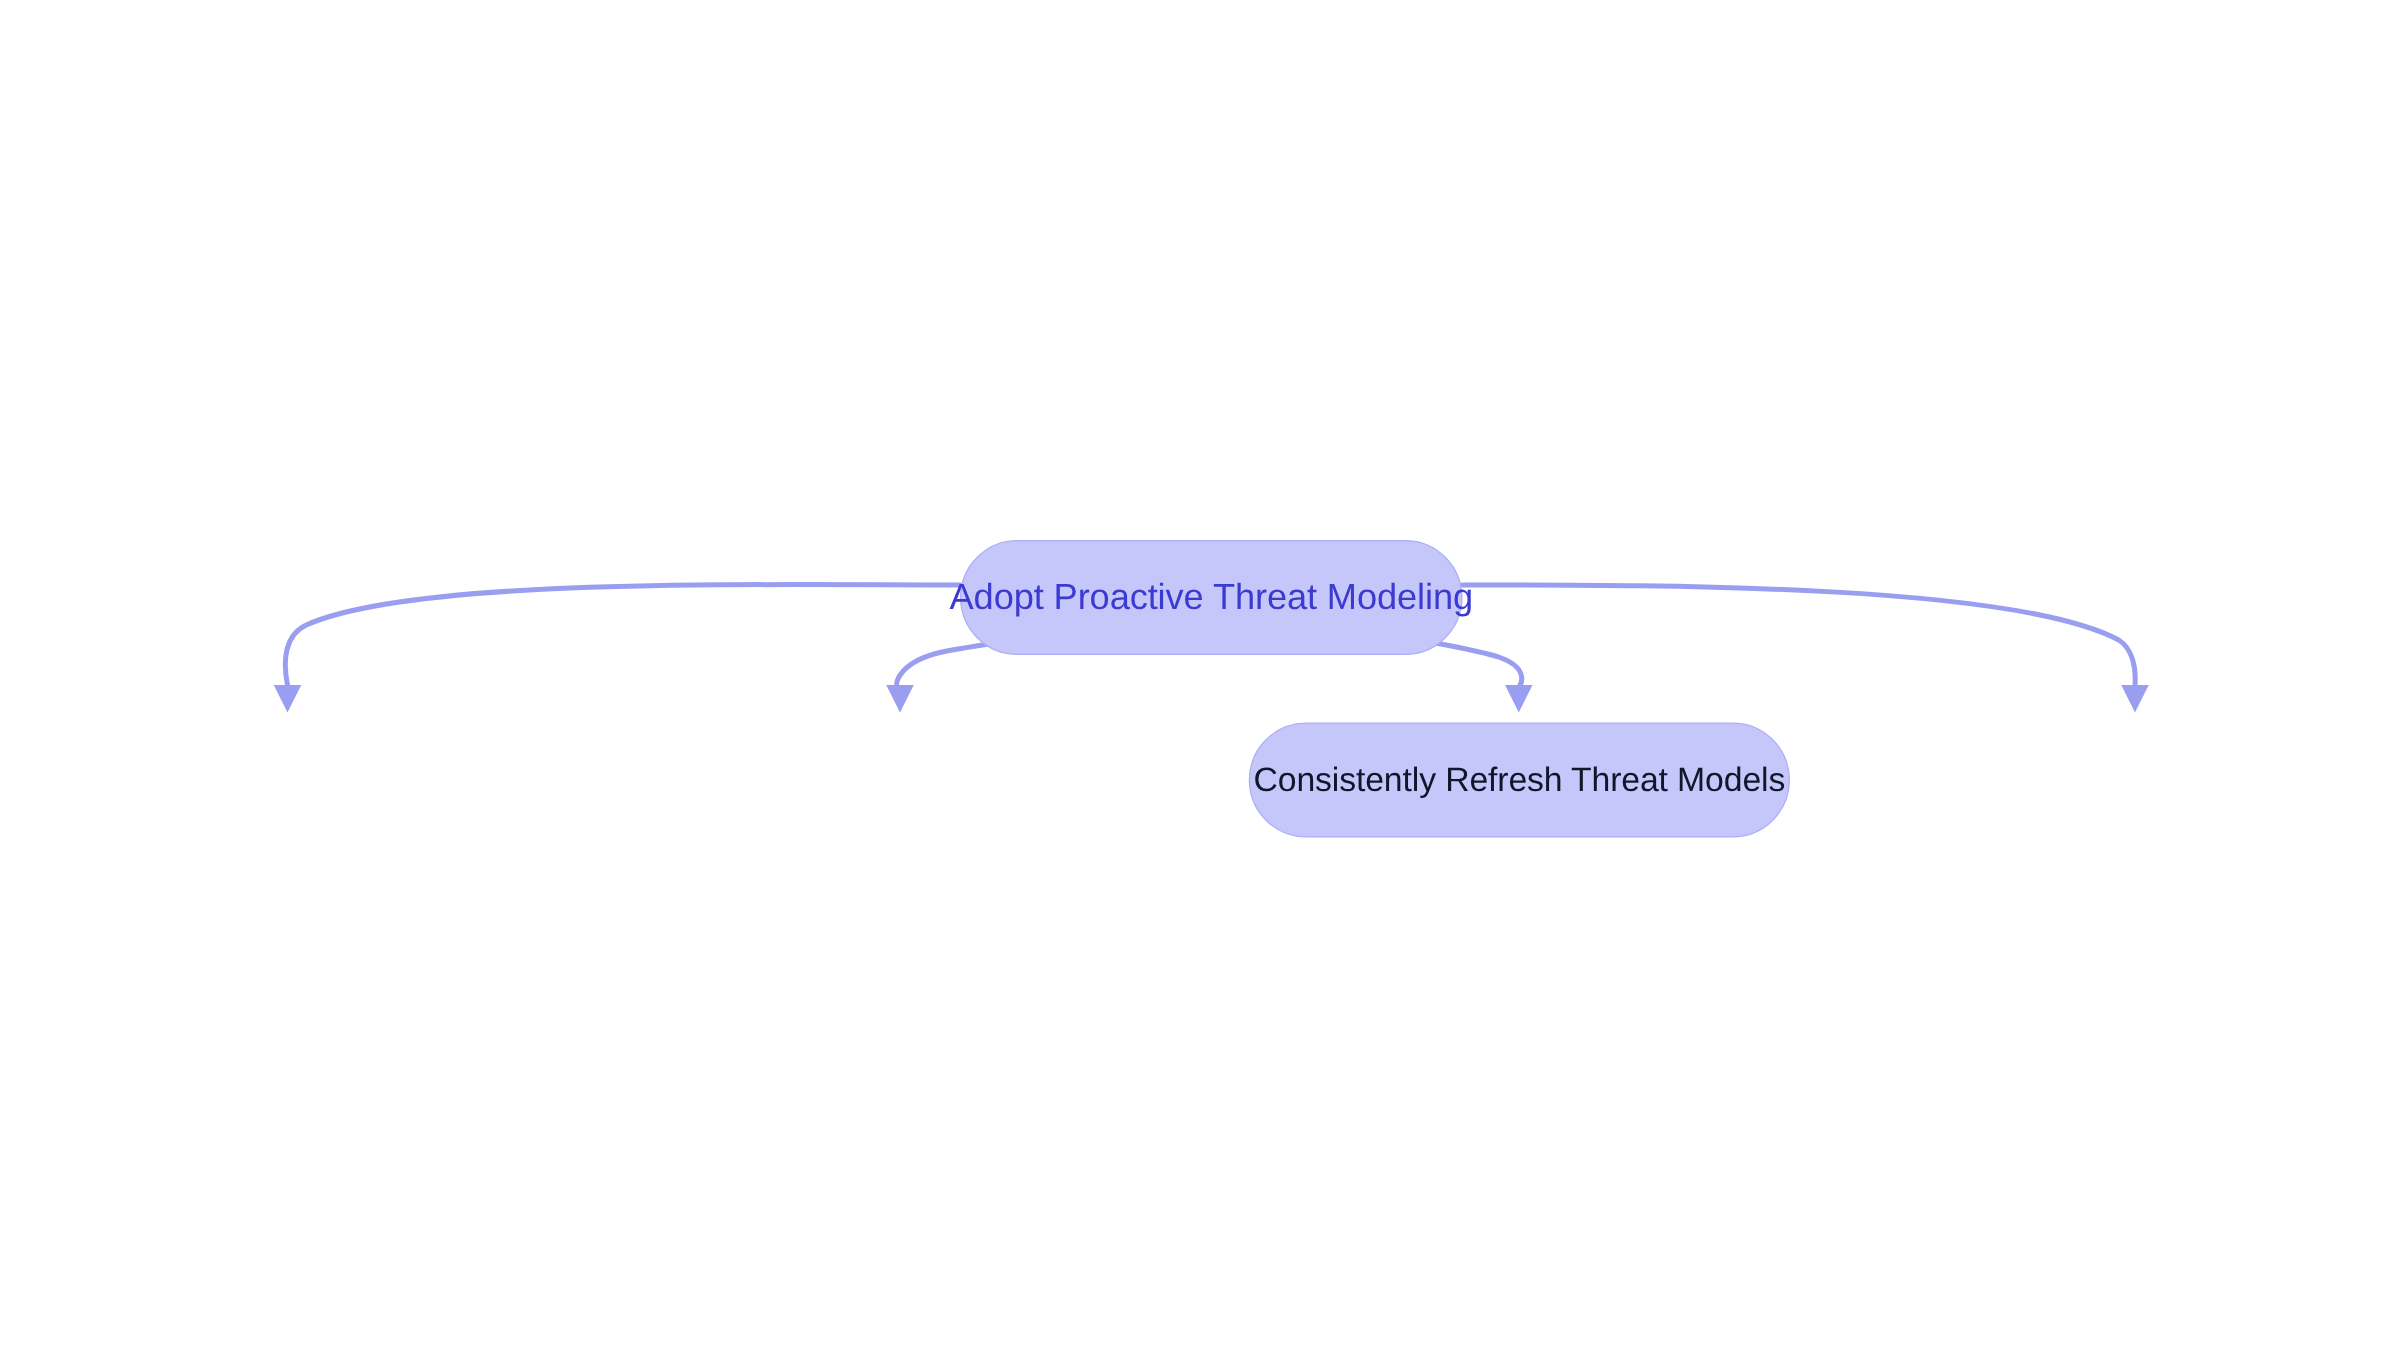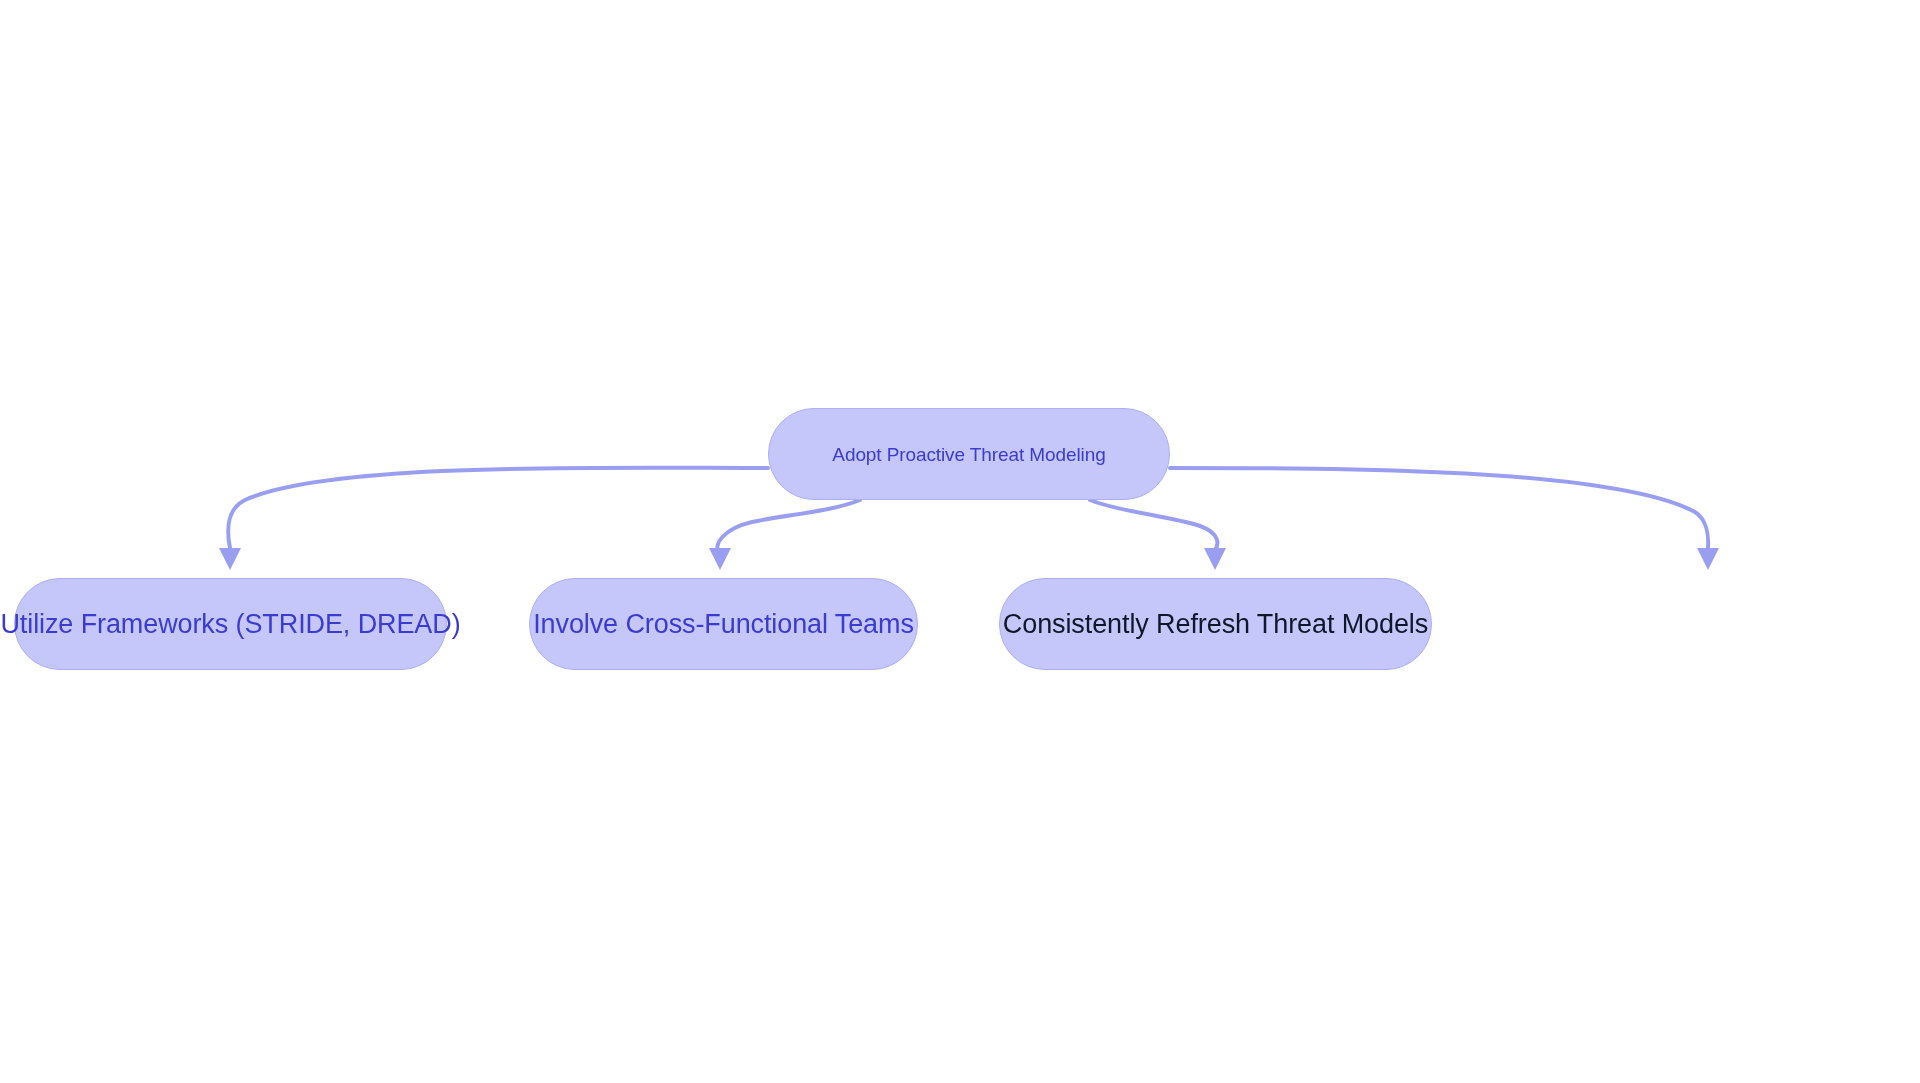--- a/index.html
+++ b/index.html
@@ -60,30 +60,24 @@
       <path d="M 768 468 C 600 468, 330 462, 245 500 C 228 508, 226 528, 230 548" fill="none" stroke="#9a9ef0" stroke-width="4" stroke-linecap="round"></path>
       <polygon points="219,548 241,548 230,570" fill="#9a9ef0"></polygon>
       <path d="M 860 500 C 830 512, 790 514, 752 522 C 722 529, 715 545, 718 550" fill="none" stroke="#9a9ef0" stroke-width="4" stroke-linecap="round"></path>
       <polygon points="709,548 731,548 720,570" fill="#9a9ef0"></polygon>
       <path d="M 1090 500 C 1120 512, 1170 516, 1200 526 C 1222 534, 1218 546, 1215 550" fill="none" stroke="#9a9ef0" stroke-width="4" stroke-linecap="round"></path>
       <polygon points="1204,548 1226,548 1215,570" fill="#9a9ef0"></polygon>
       <path d="M 1170 468 C 1340 468, 1612 468, 1695 512 C 1706 519, 1709 534, 1708 548" fill="none" stroke="#9a9ef0" stroke-width="4" stroke-linecap="round"></path>
       <polygon points="1697,548 1719,548 1708,570" fill="#9a9ef0"></polygon>
     </svg>
 
-  <div class="node" style="left: 768px; top: 408px; width: 402px; height: 92px; border-radius: 46px; background: rgb(197, 199, 250); border-color: rgb(173, 174, 245); color: rgb(59, 59, 208); font-size: 19px;">
+  <div class="node" style="left: 768px; top: 432px; width: 402px; height: 92px; border-radius: 46px; background: rgb(197, 199, 250); border-color: rgb(173, 174, 245); color: rgb(59, 59, 208); font-size: 29px;">
     <span class="node-label">Adopt Proactive Threat Modeling</span>
   </div>
 
-  <div class="node" style="left: 14px; top: 578px; width: 433px; height: 92px; border-radius: 46px; background: rgb(197, 199, 250); border-color: rgb(173, 174, 245); color: rgb(59, 59, 208); font-size: 27px;">
-    <span class="node-label">Utilize Frameworks (STRIDE, DREAD)</span>
-  </div>
 
-  <div class="node" style="left: 529px; top: 578px; width: 389px; height: 92px; border-radius: 46px; background: rgb(197, 199, 250); border-color: rgb(173, 174, 245); color: rgb(59, 59, 208); font-size: 27px;">
-    <span class="node-label">Involve Cross-Functional Teams</span>
-  </div>
 
   <div class="node" style="left: 999px; top: 578px; width: 433px; height: 92px; border-radius: 46px; background: rgb(197, 199, 250); border-color: rgb(173, 174, 245); color: #0f172a; font-size: 27px;">
     <span class="node-label">Consistently Refresh Threat Models</span>
   </div>
 
 
 </div>
 
 </body></html>

